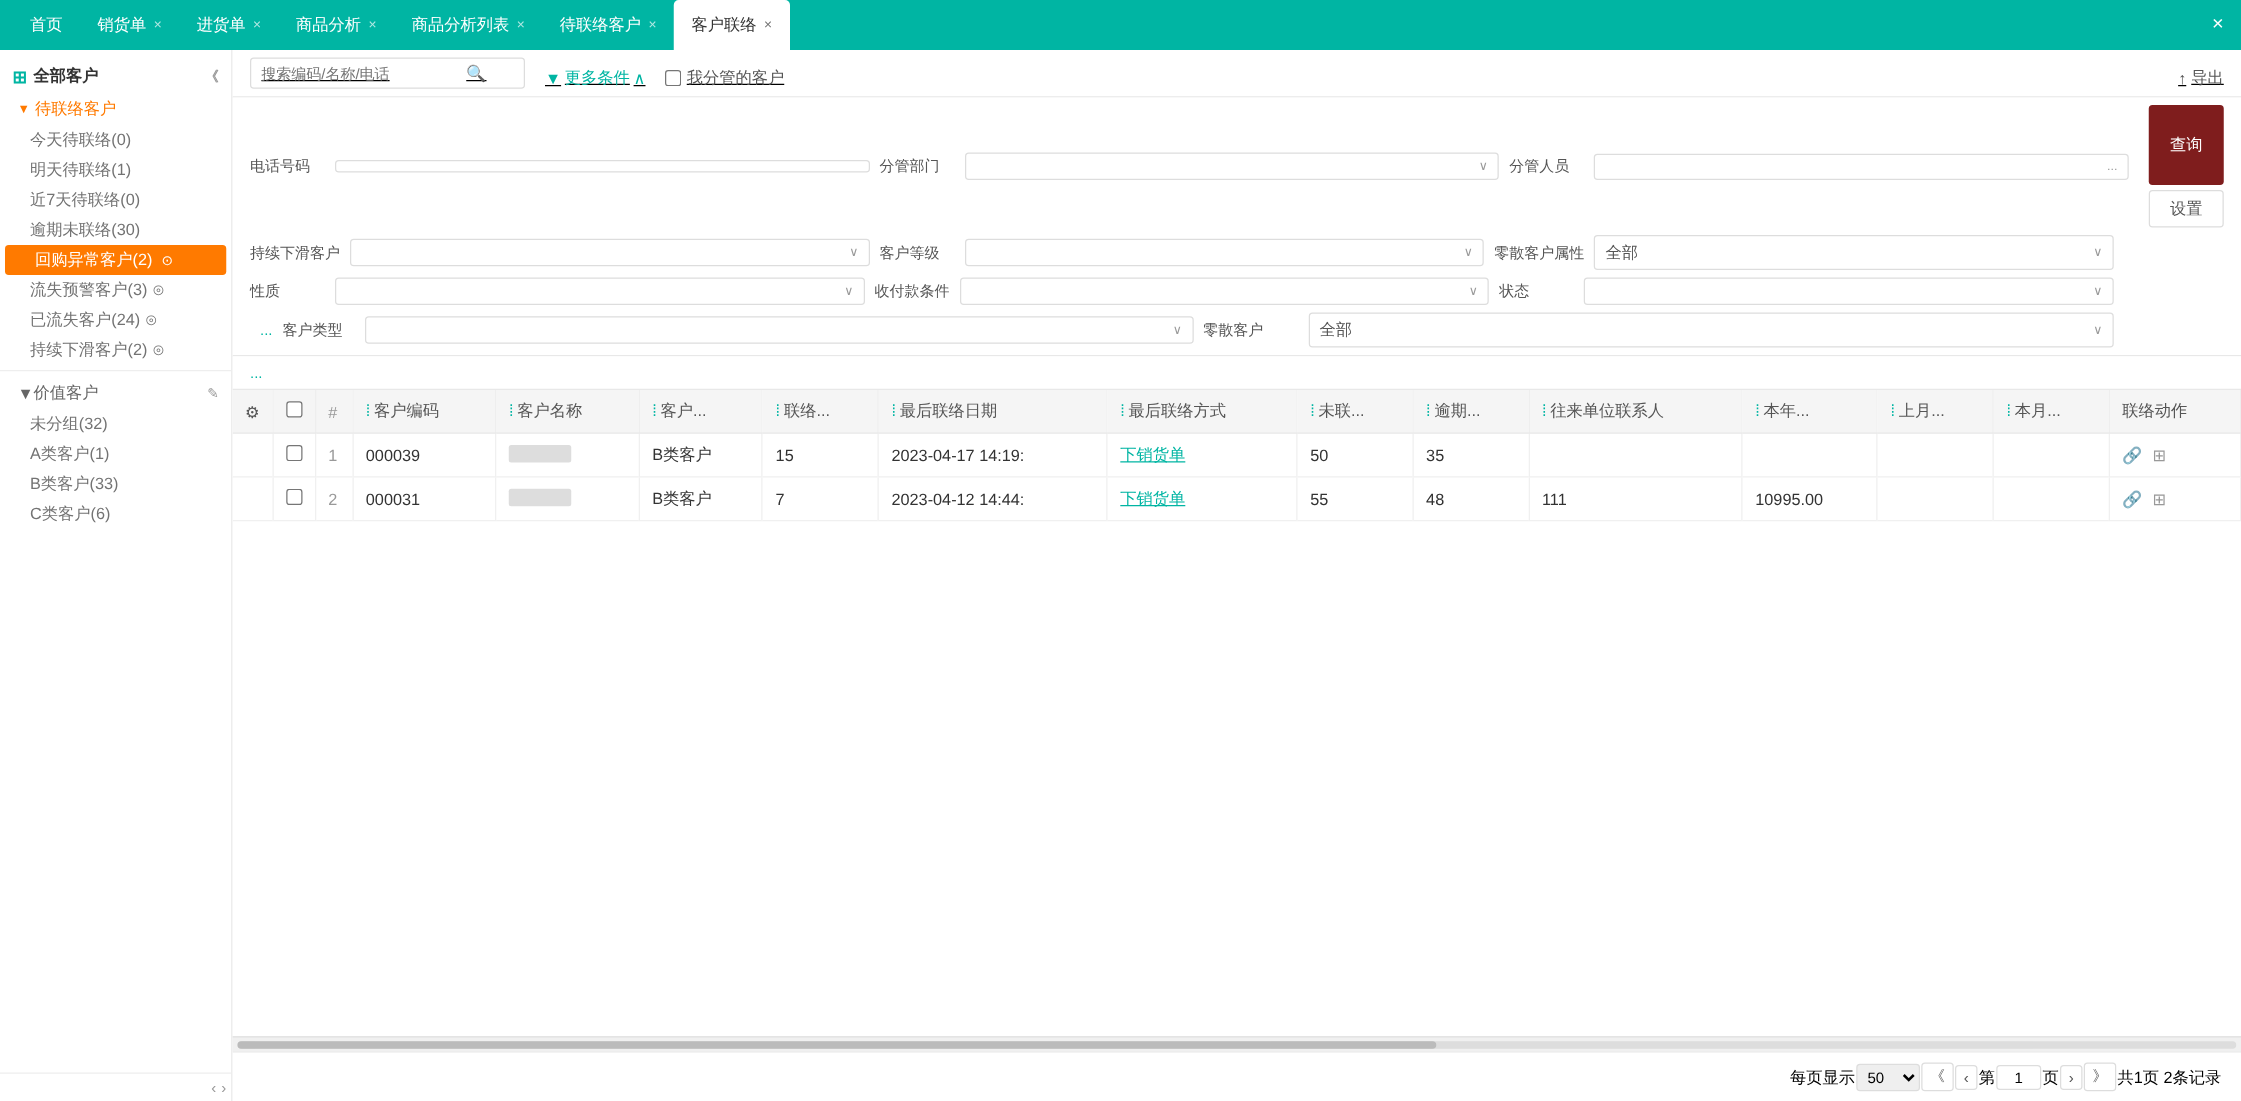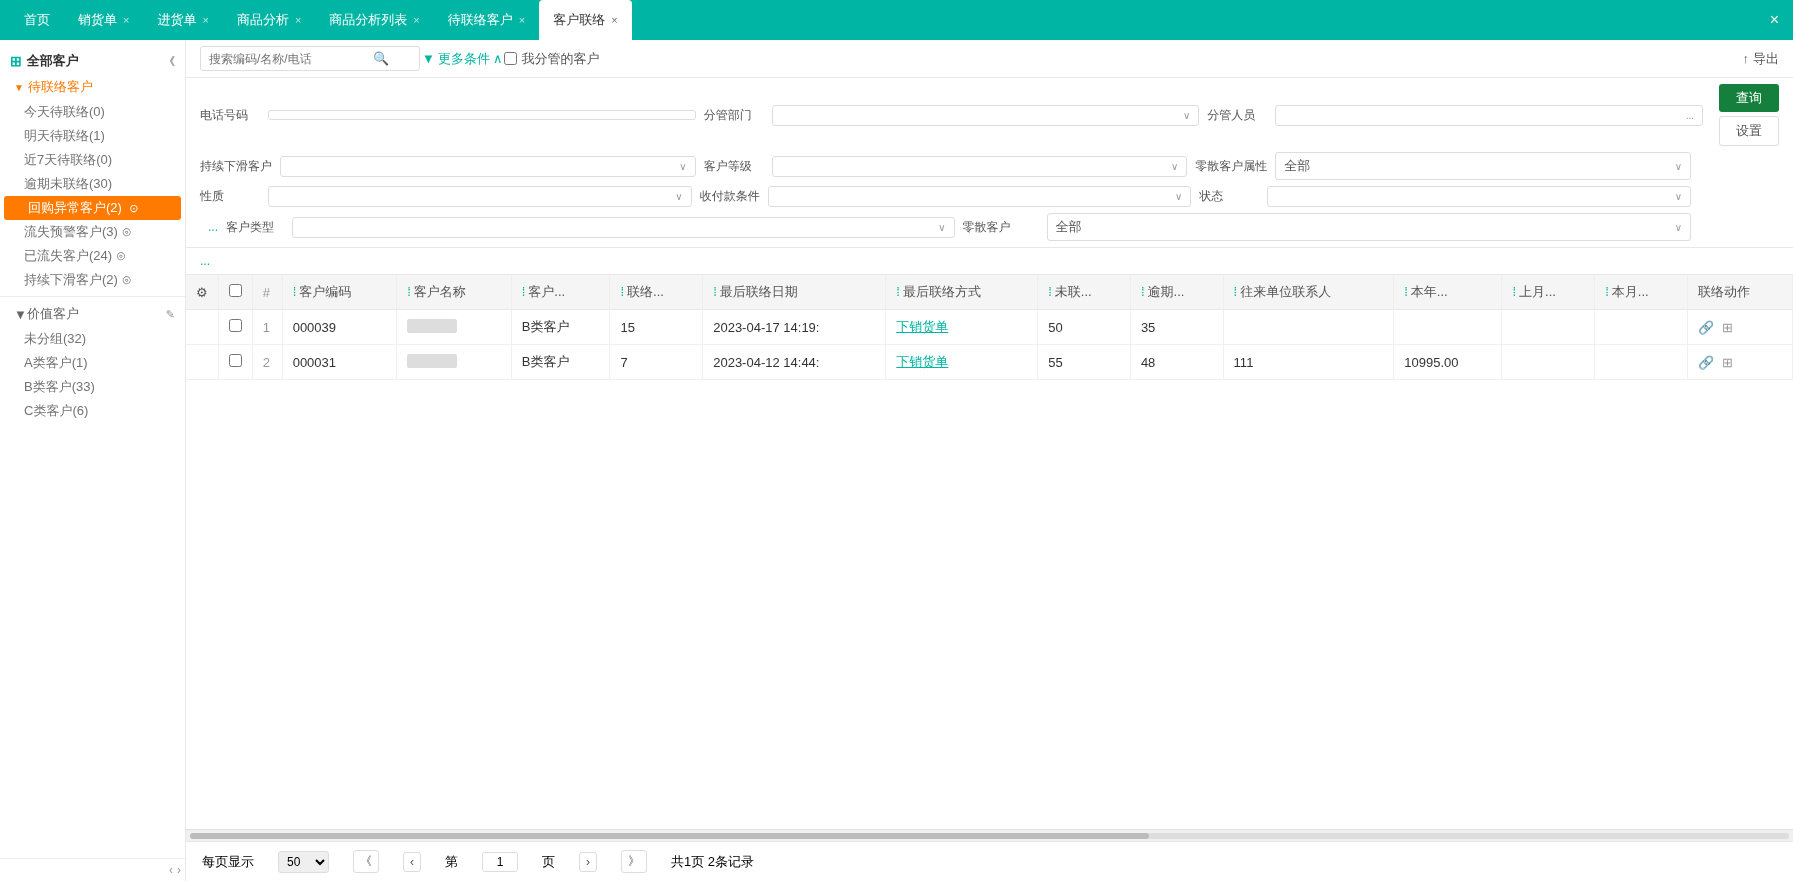--- a/index.html
+++ b/index.html
@@ -75,22 +75,22 @@
     .sidebar-group2-title .left { display: flex; align-items: center; }
     .edit-icon { color: #999; font-size: 11px; margin-left: 4px; cursor: pointer; }
 
     
     .content-area {
       flex: 1; display: flex; flex-direction: column; overflow: hidden; background: #f5f5f5;
     }
 
     
     .filter-bar {
-      background: #fff; padding: 6px 14px; display: flex; align-items: center; gap: 2px;
-      border-bottom: 1px solid #e8e8e8; flex-wrap: nowrap;
+      background: #fff; padding: 6px 14px; display: flex; align-items: flex-end; gap: 16px;
+      border-bottom: 1px solid #e8e8e8; flex-wrap: nowrap; text-decoration: underline;
     }
     .filter-search-box {
       display: flex; align-items: center; border: 1px solid #ddd; border-radius: 3px;
       padding: 4px 8px; min-width: 220px;
     }
     .filter-search-box input {
       border: none; outline: none; font-size: 12px; width: 160px; color: #999;
     }
     .filter-search-box .s-icon { color: #00b5a3; margin-left: 4px; cursor: pointer; }
     .more-filter-btn {
@@ -116,22 +116,22 @@
     .adv-field {
       display: flex; align-items: center; border: 1px solid #ddd; border-radius: 3px;
       padding: 4px 8px; min-width: 200px; flex: 1; cursor: pointer; color: #555;
       background: #fff; font-size: 12px; justify-content: space-between;
     }
     .adv-field .field-label { color: #555; }
     .adv-field .down-arrow { color: #999; font-size: 10px; }
     .adv-label { color: #555; font-size: 12px; white-space: nowrap; min-width: 60px; }
     .adv-more { color: #00b5a3; cursor: pointer; font-size: 12px; margin-left: 8px; }
     .query-btn {
-      background: #15803d; color: #fff; border: none; border-radius: 3px;
-      padding: 5px 16px; cursor: pointer; font-size: 13px; white-space: nowrap;
+      background: #7f1d1d; color: #fff; border: none; border-radius: 3px;
+      padding: 23px 16px; cursor: pointer; font-size: 13px; white-space: nowrap;
     }
     .setting-btn {
       background: #fff; color: #555; border: 1px solid #ddd; border-radius: 3px;
       padding: 5px 16px; cursor: pointer; font-size: 13px; white-space: nowrap;
     }
     .adv-right-btns {
       display: flex; flex-direction: column; gap: 4px; margin-left: 8px;
     }
 
     
@@ -160,21 +160,21 @@
     tbody td {
       padding: 8px 10px; color: #333; border-right: 1px solid #f0f0f0; white-space: nowrap;
     }
     tbody td a { color: #00b5a3; text-decoration: underline; cursor: pointer; }
     .action-icons { display: flex; gap: 8px; color: #999; cursor: pointer; }
     .checkbox-col { width: 30px; text-align: center; }
     .num-col { width: 30px; color: #999; }
 
     
     .table-footer {
-      display: flex; align-items: center; gap: 24px;
+      display: flex; align-items: center; justify-content: flex-end; gap: 1px;
       padding: 8px 16px; background: #fff; border-top: 1px solid #e8e8e8; font-size: 12px;
     }
     .page-size-select {
       border: 1px solid #ddd; border-radius: 3px; padding: 2px 4px; font-size: 12px;
     }
     .page-nav-btn {
       border: 1px solid #ddd; border-radius: 3px; padding: 2px 6px; cursor: pointer;
       background: #fff; color: #555; font-size: 12px;
     }
     .page-input {

